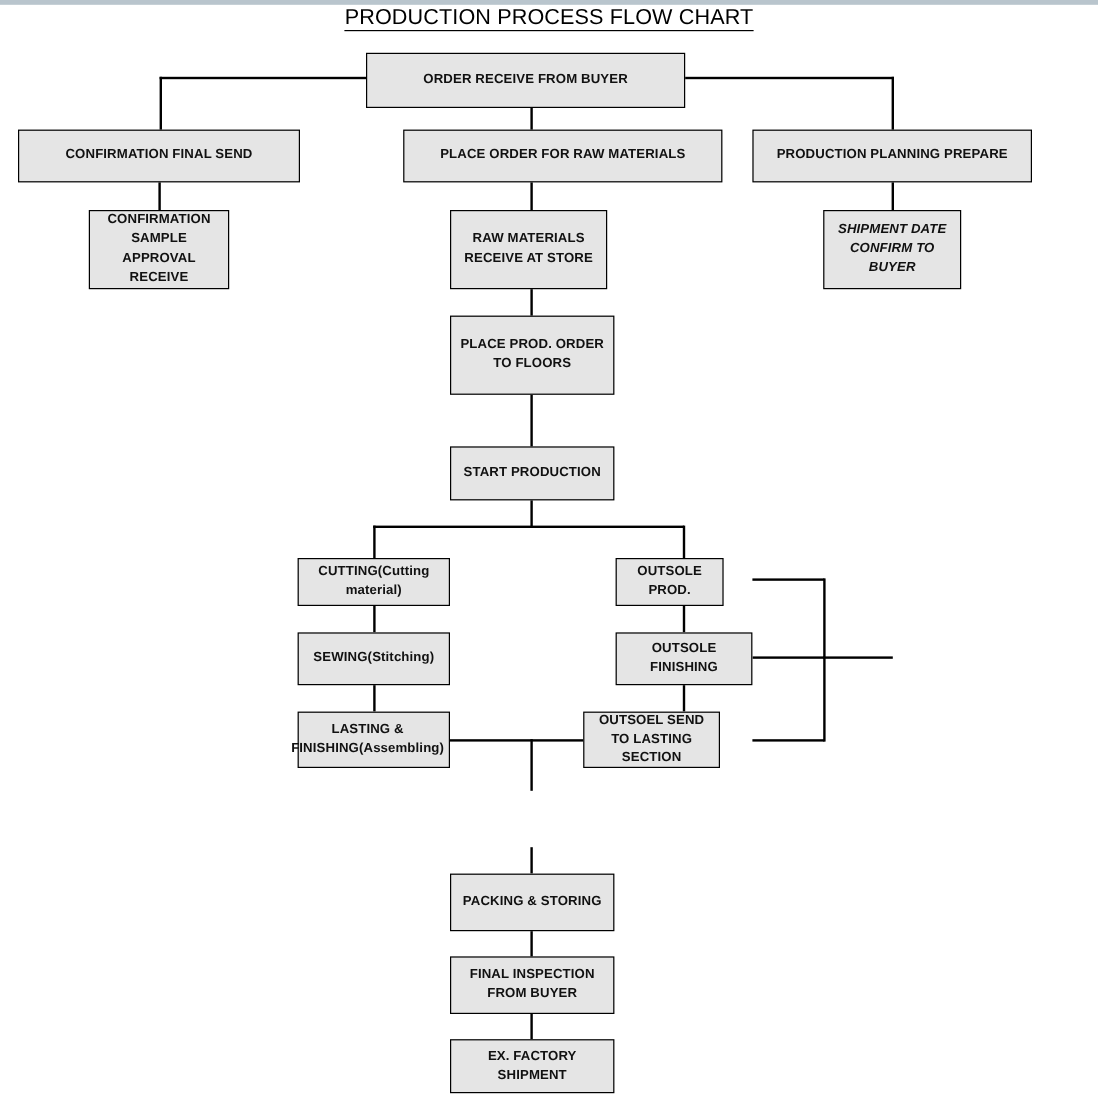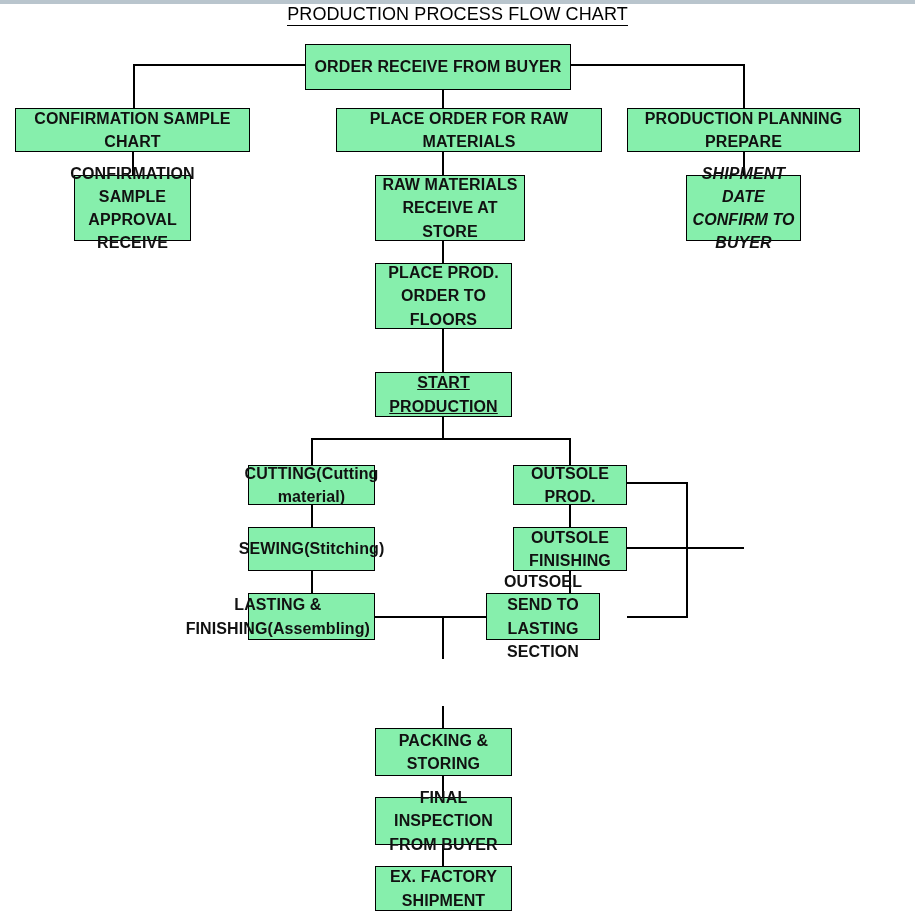--- a/index.html
+++ b/index.html
@@ -38,26 +38,26 @@
     color: #000000;
   }
   .title span {
     border-bottom: 1.6px solid #000000;
     padding-bottom: 1px;
   }
   .node {
     position: absolute;
     box-sizing: border-box;
     border: 1.6px solid #000000;
-    background: #86efac;
+    background: #e5e5e5;
     display: flex;
     align-items: center;
     justify-content: center;
     text-align: center;
-    font-size: 16px;
+    font-size: 11px;
     font-weight: bold;
     line-height: 1.45;
     color: #111111;
     padding: 10px 4px;
     letter-spacing: 0.1px;
     z-index: 2;
   }
   .node.red {
     color: #e02a32;
     font-weight: bold;
@@ -117,64 +117,64 @@
 
   <div class="line v" style="left:442px; top:706px; height:22px;"></div>
   <div class="line v" style="left:442px; top:775px; height:23px;"></div>
   <div class="line v" style="left:442px; top:844px; height:23px;"></div>
 
   <div class="node" style="left:305px; top:44px; width:266px; height:46px;">
     <span>ORDER RECEIVE FROM BUYER</span>
   </div>
 
   <div class="node" style="left:15px; top:108px; width:235px; height:44px;">
-    <span>CONFIRMATION SAMPLE CHART</span>
+    <span>CONFIRMATION FINAL SEND</span>
   </div>
 
   <div class="node" style="left:74px; top:175px; width:117px; height:66px;">
     <span>CONFIRMATION SAMPLE APPROVAL RECEIVE</span>
   </div>
 
   <div class="node" style="left:305px; top:108px; width:266px; height:44px;margin-left:31px;">
     <span>PLACE ORDER FOR RAW MATERIALS</span>
   </div>
 
-  <div class="node" style="left:375px; top:175px; width:150px; height:66px;justify-content:center;">
+  <div class="node" style="left:375px; top:175px; width:131px; height:66px;justify-content:center;">
     <span>RAW MATERIALS RECEIVE AT STORE</span>
   </div>
 
   <div class="node" style="left:375px; top:263px; width:137px; height:66px;">
     <span>PLACE PROD. ORDER TO FLOORS</span>
   </div>
 
   <div class="node" style="left:627px; top:108px; width:233px; height:44px;">
     <span>PRODUCTION PLANNING PREPARE</span>
   </div>
 
   <div class="node" style="left:686px; top:175px; width:115px; height:66px;font-style:italic;">
     <span>SHIPMENT DATE CONFIRM TO BUYER</span>
   </div>
 
-  <div class="node" style="left:375px; top:372px; width:137px; height:45px;text-decoration:underline;">
+  <div class="node" style="left:375px; top:372px; width:137px; height:45px;">
     <span>START PRODUCTION</span>
   </div>
 
   <div class="node" style="left:248px; top:465px; width:127px; height:40px;">
     <span>CUTTING(Cutting material)</span>
   </div>
 
   <div class="node" style="left:248px; top:527px; width:127px; height:44px;">
     <span>SEWING(Stitching)</span>
   </div>
 
   <div class="node" style="left:248px; top:593px; width:127px; height:47px;justify-content:flex-end;">
     <span>LASTING &amp; FINISHING(Assembling)</span>
   </div>
 
-  <div class="node" style="left:513px; top:465px; width:114px; height:40px;">
+  <div class="node" style="left:513px; top:465px; width:90px; height:40px;">
     <span>OUTSOLE PROD.</span>
   </div>
 
   <div class="node" style="left:513px; top:527px; width:114px; height:44px;">
     <span>OUTSOLE FINISHING</span>
   </div>
 
   <div class="node" style="left:486px; top:593px; width:114px; height:47px;">
     <span>OUTSOEL SEND TO LASTING SECTION</span>
   </div>

